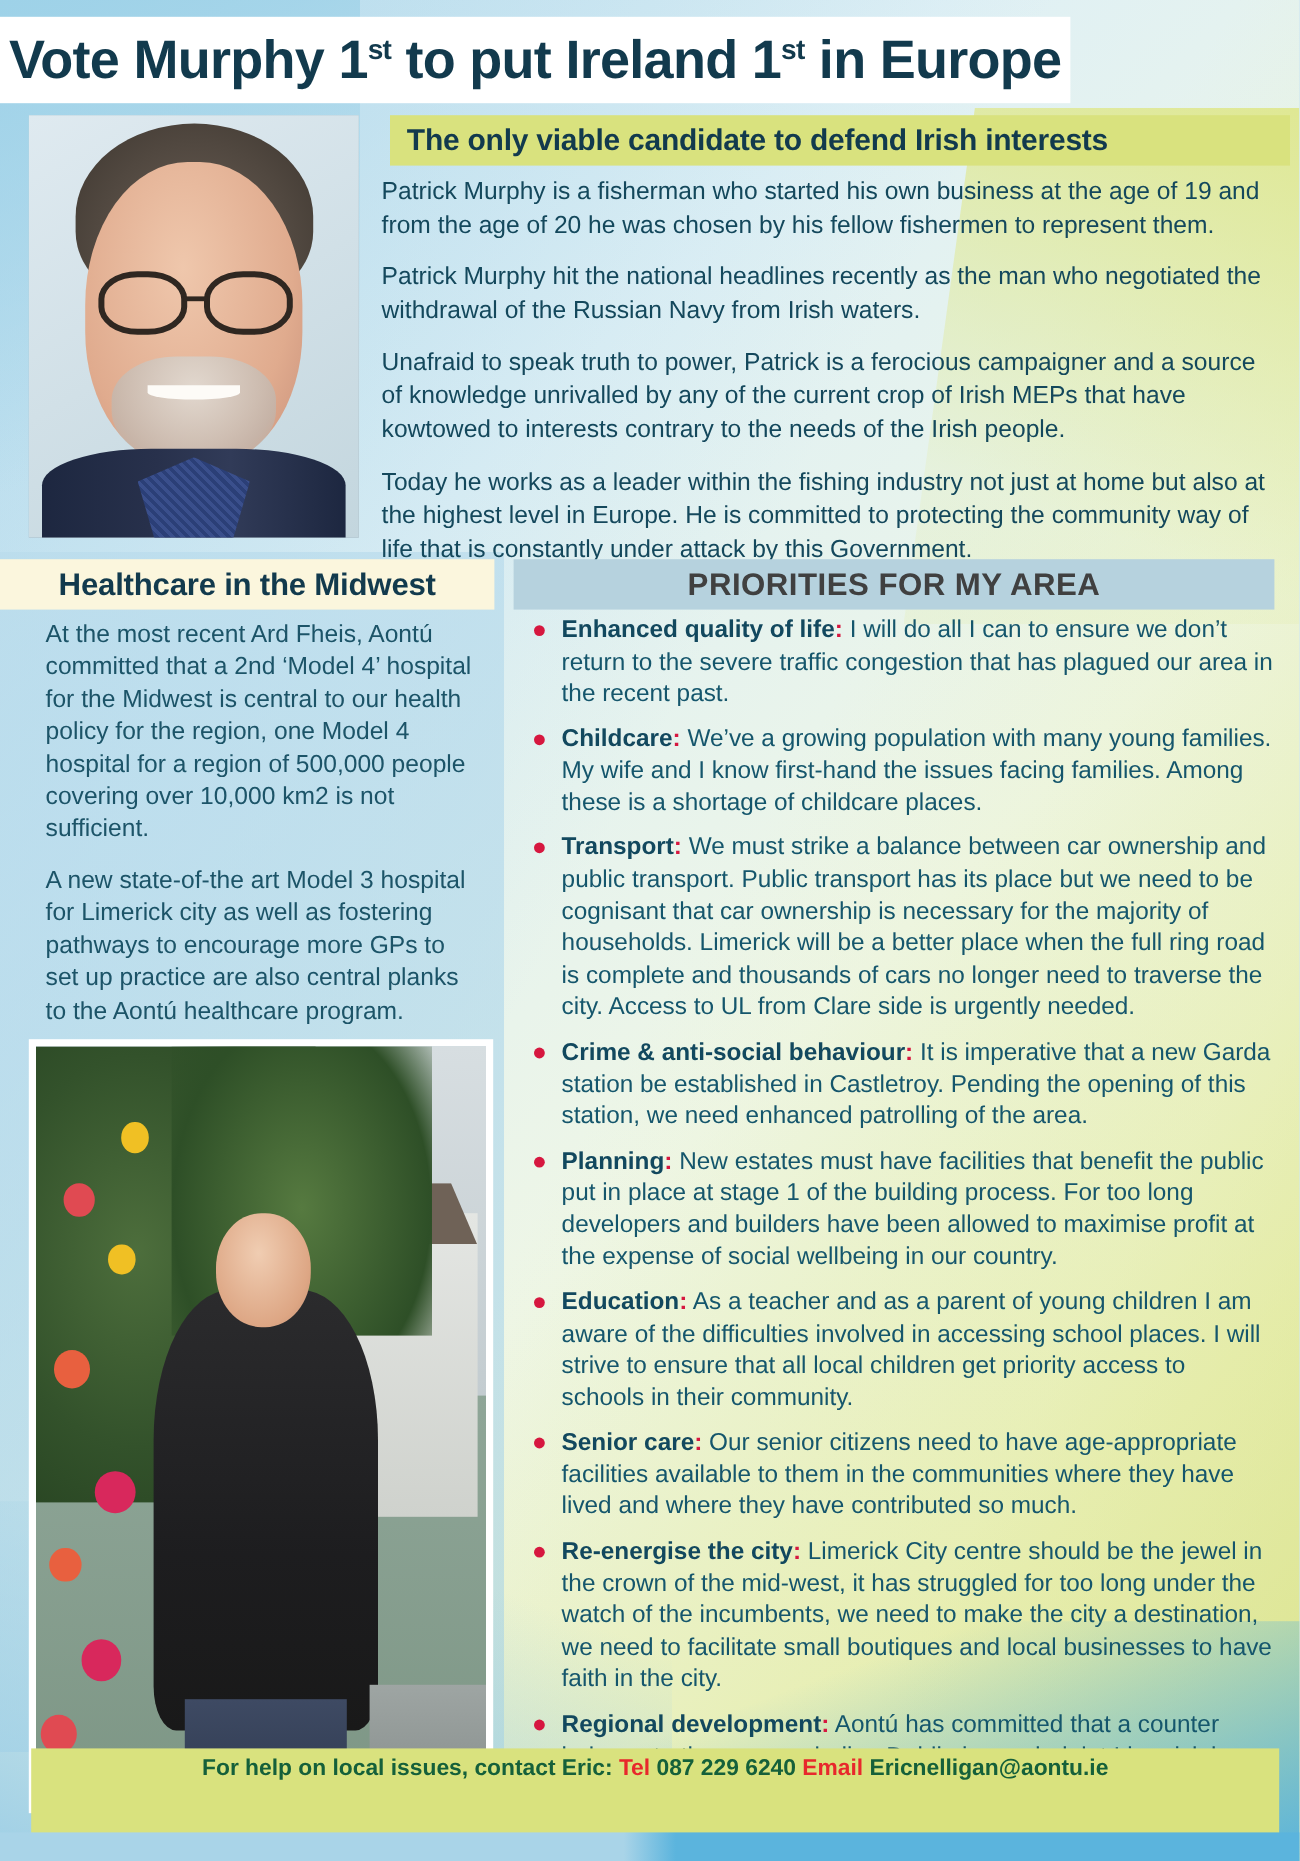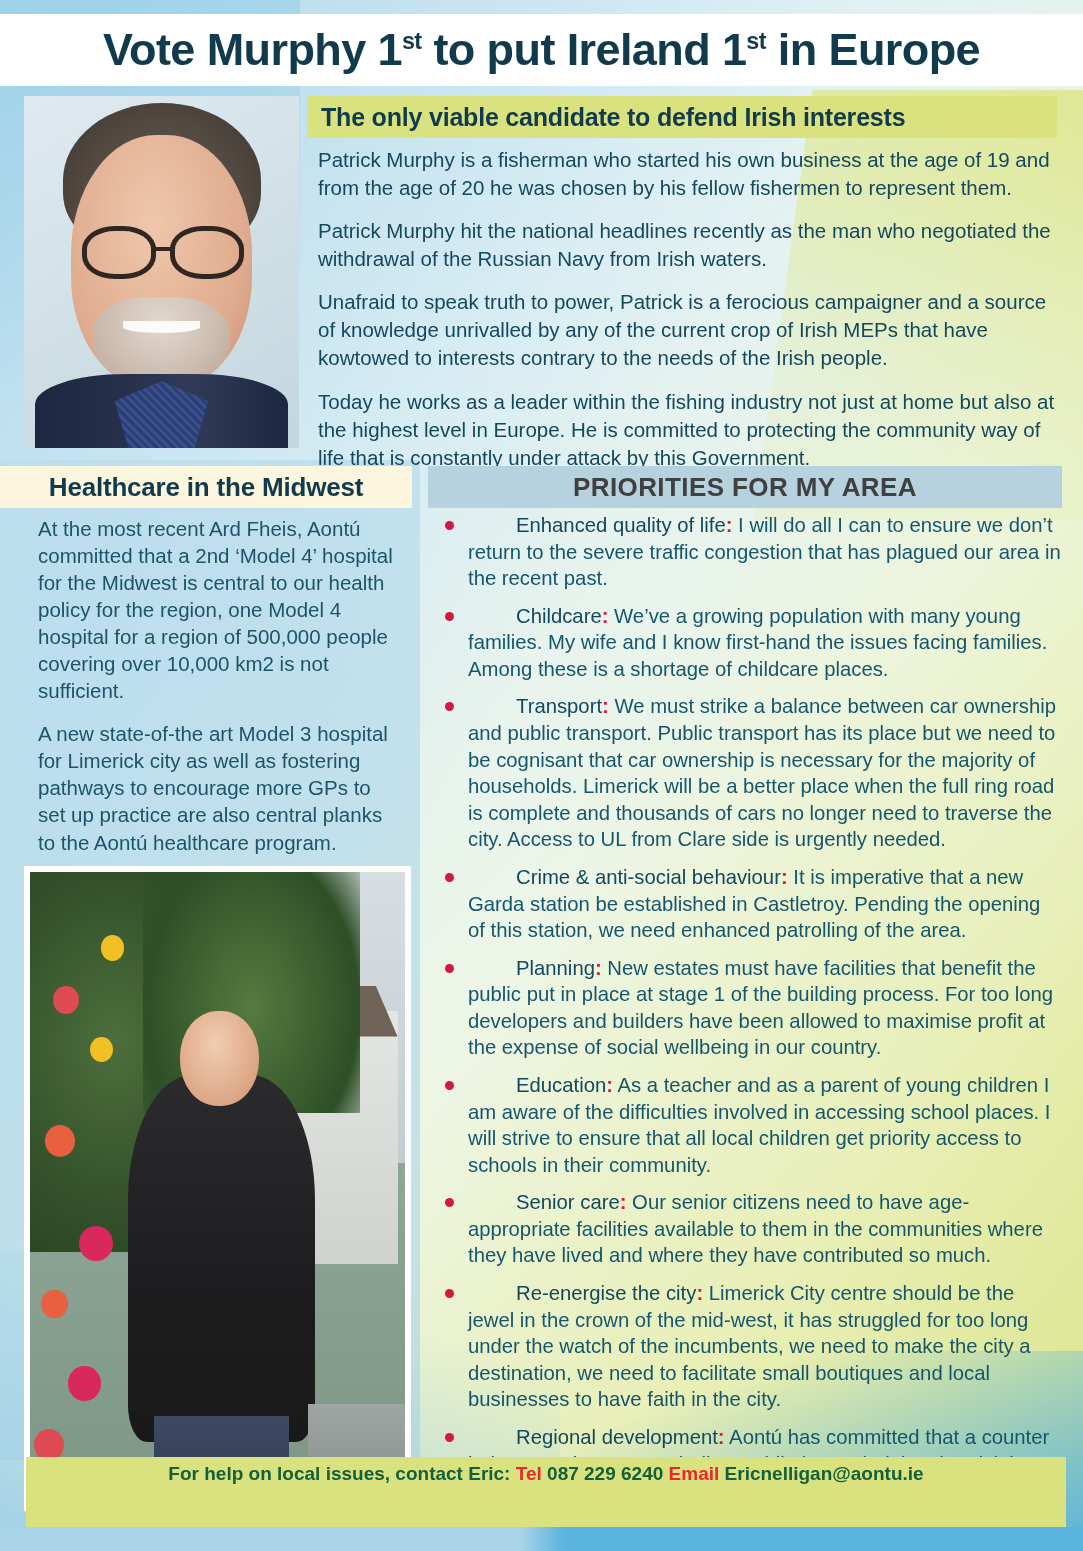--- a/index.html
+++ b/index.html
@@ -21,21 +21,21 @@
   .d1 { top:0; left:0; width:300px; height:480px; background:linear-gradient(160deg,#9ed2e8 0%,rgba(180,220,236,0) 70%); }
   .d2 { top:90px; right:0; width:330px; height:430px;
         background:linear-gradient(200deg,#dfe894 0%,rgba(226,236,170,0.25) 75%);
         clip-path: polygon(18% 0,100% 0,100% 100%,0 100%); }
   .d3 { bottom:0; left:0; width:560px; height:300px; background:linear-gradient(20deg,#9ecfe6 0%,rgba(175,215,234,0) 75%); }
   .d4 { bottom:0; right:0; width:620px; height:200px; background:linear-gradient(340deg,#58b3dd 0%,rgba(120,190,225,0) 70%); }
   .d5 { top:460px; left:0; width:420px; height:1000px; background:linear-gradient(180deg,rgba(186,220,236,0.75) 0%,rgba(160,208,232,0.55) 100%); }
 
   
   .headline-bar {
-    position: absolute; top: 14px; left: 0; width: 1083px; height: 72px;
+    position: absolute; top: 14px; left: 0; width: 892px; height: 72px;
     background: #ffffff;
     display: flex; align-items: center; justify-content: center;
   }
   .headline {
     font-size: 45px; font-weight: 700; color: #123a4d;
     letter-spacing: -0.6px; white-space: nowrap;
     font-family: "Liberation Sans", sans-serif;
   }
   .headline sup { font-size: 0.52em; vertical-align: super; }
 
@@ -64,21 +64,21 @@
      background:#fdfbf7; border-radius: 0 0 50% 50%; }
   .face .body { position:absolute; left:4%; top:79%; width:92%; height:24%;
      background: linear-gradient(90deg,#1d2740 0%,#28314c 38%,#313b58 62%,#1d2740 100%);
      border-radius: 36% 36% 0 0; }
   .face .shirt { position:absolute; left:33%; top:81%; width:34%; height:22%;
      background: repeating-linear-gradient(45deg,#2b3f77 0 3px,#3a4f8c 3px 6px);
      clip-path: polygon(50% 0,100% 26%,82% 100%,18% 100%,0 26%); }
 
   
   .subtitle-band {
-    position: absolute; left: 307px; top: 96px; width: 750px; height: 42px;
+    position: absolute; left: 325px; top: 96px; width: 750px; height: 42px;
     background: #d9e27e; display: flex; align-items: center;
   }
   .subtitle {
     padding-left: 14px; font-size: 25px; font-weight: 700; color: #123a4d;
     letter-spacing: -0.2px; white-space: nowrap;
   }
 
   
   .intro { position: absolute; left: 318px; top: 146px; width: 745px; }
   .intro p {
@@ -131,21 +131,21 @@
   .pri-title { font-size: 26px; font-weight: 700; color: #404040; letter-spacing: 0.4px; }
   .pri-list { position: absolute; left: 440px; top: 512px; width: 622px; }
   .pri-item {
     position: relative; padding-left: 28px; margin-bottom: 11px;
     font-size: 20.3px; line-height: 1.31; color: #15566c;
   }
   .pri-item .dot {
     position: absolute; left: 5px; top: 9px;
     width: 9px; height: 9px; border-radius: 50%; background: #d6173f;
   }
-  .pri-item b { font-weight: 400; color: #12485e; margin-left: 48px; }
+  .pri-item b { font-weight: 700; color: #12485e; }
   .pri-item .colon { color: #d6173f; font-weight: 700; }
 
   
   .footer {
     position: absolute; left: 26px; top: 1457px; width: 1040px; height: 76px;
     background: #d9e27e;
   }
   .foot-line1 {
     text-align: center; padding-top: 6px;
     font-size: 19px; font-weight: 700; color: #15603a; white-space: nowrap;

